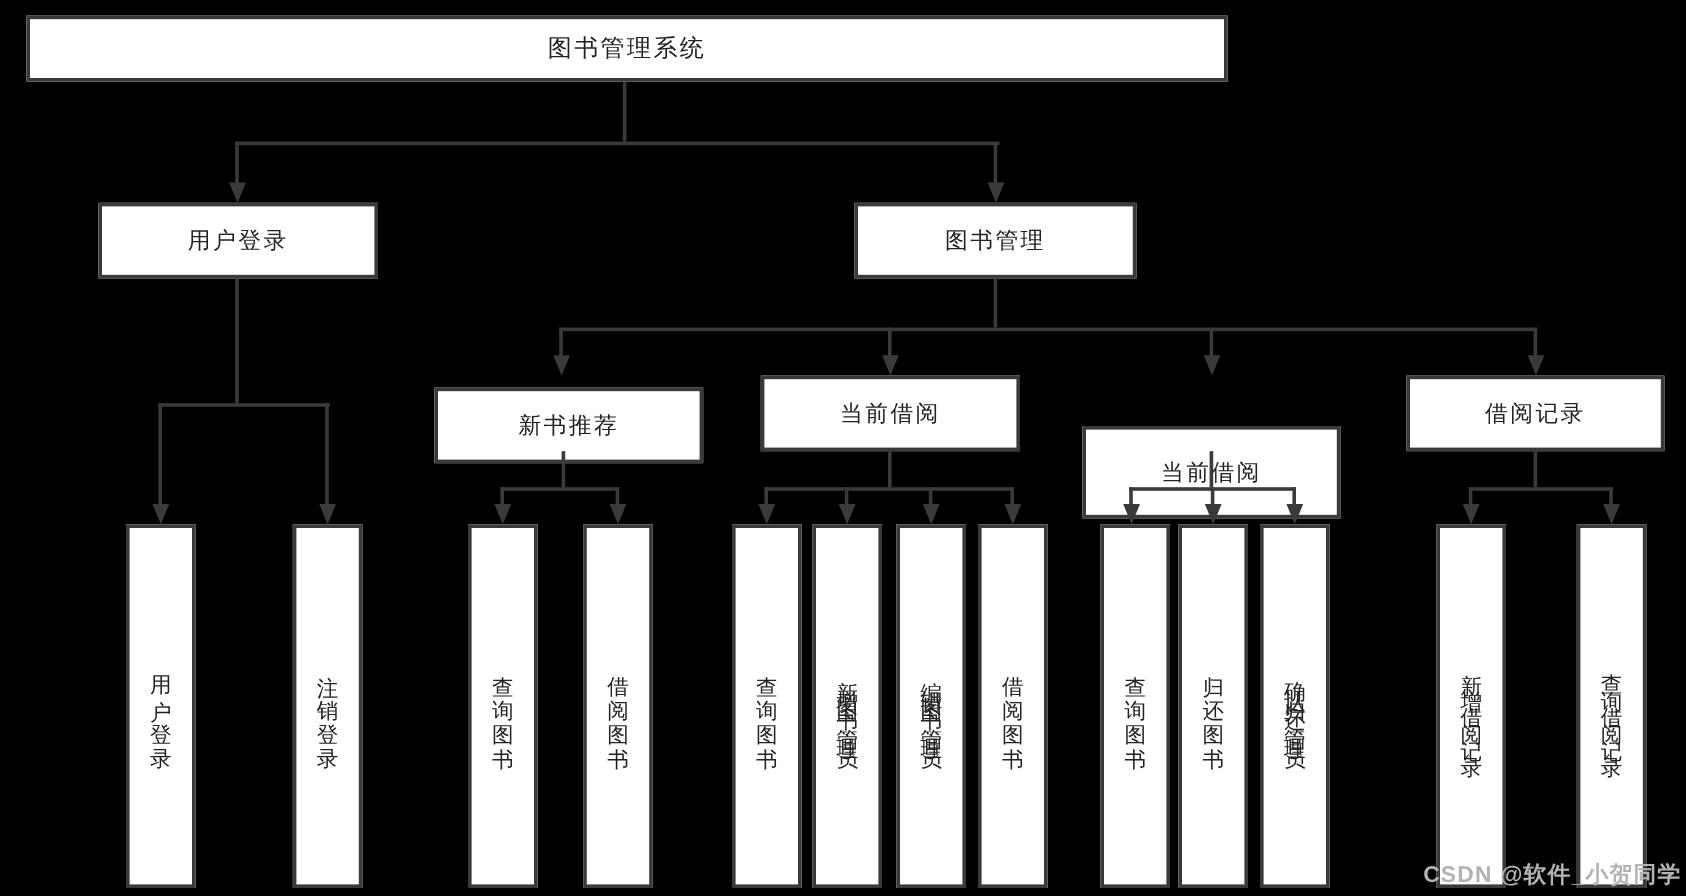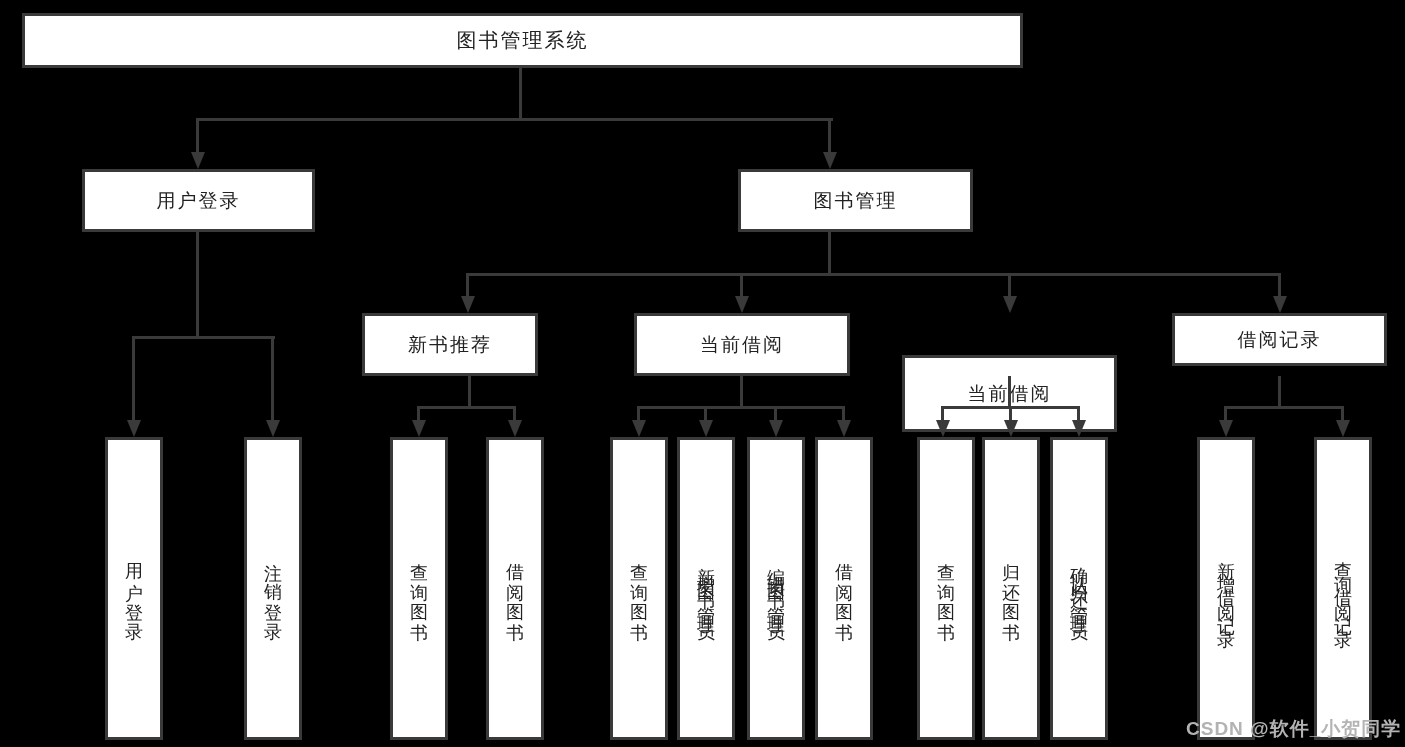--- a/index.html
+++ b/index.html
@@ -31,29 +31,29 @@
 </style>
 </head>
 <body>
 
 <div class="canvas">
 
   <div class="box" style="left:22px; top:13px; width:1001px; height:55px; font-size:20px;">图书管理系统</div>
 
   <div class="box" style="left:82px; top:169px; width:233px; height:63px;">用户登录</div>
 
-  <div class="box" style="left:712px; top:169px; width:235px; height:63px;margin-left:26px;">图书管理</div>
+  <div class="box" style="left:712px; top:169px; width:235px; height:63px;">图书管理</div>
 
-  <div class="box" style="left:362px; top:313px; width:176px; height:63px;">新书推荐</div>
+  <div class="box" style="left:362px; top:323px; width:224px; height:63px;">新书推荐</div>
 
   <div class="box" style="left:634px; top:313px; width:216px; height:63px;">当前借阅</div>
 
   <div class="box" style="left:902px; top:313px; width:215px; height:77px;margin-top:42px;">当前借阅</div>
 
-  <div class="box" style="left:1172px; top:313px; width:215px; height:53px;">借阅记录</div>
+  <div class="box" style="left:1172px; top:313px; width:215px; height:63px;">借阅记录</div>
 
   <div class="box vbox ls-wide" style="left:105px; top:437px; width:58px; height:303px;">用户登录</div>
 
   <div class="box vbox ls-wide" style="left:244px; top:437px; width:58px; height:303px;">注销登录</div>
 
   <div class="box vbox ls-wide" style="left:390px; top:437px; width:58px; height:303px;">查询图书</div>
 
   <div class="box vbox ls-wide" style="left:486px; top:437px; width:58px; height:303px;">借阅图书</div>
 
   <div class="box vbox ls-wide" style="left:610px; top:437px; width:58px; height:303px;">查询图书</div>

